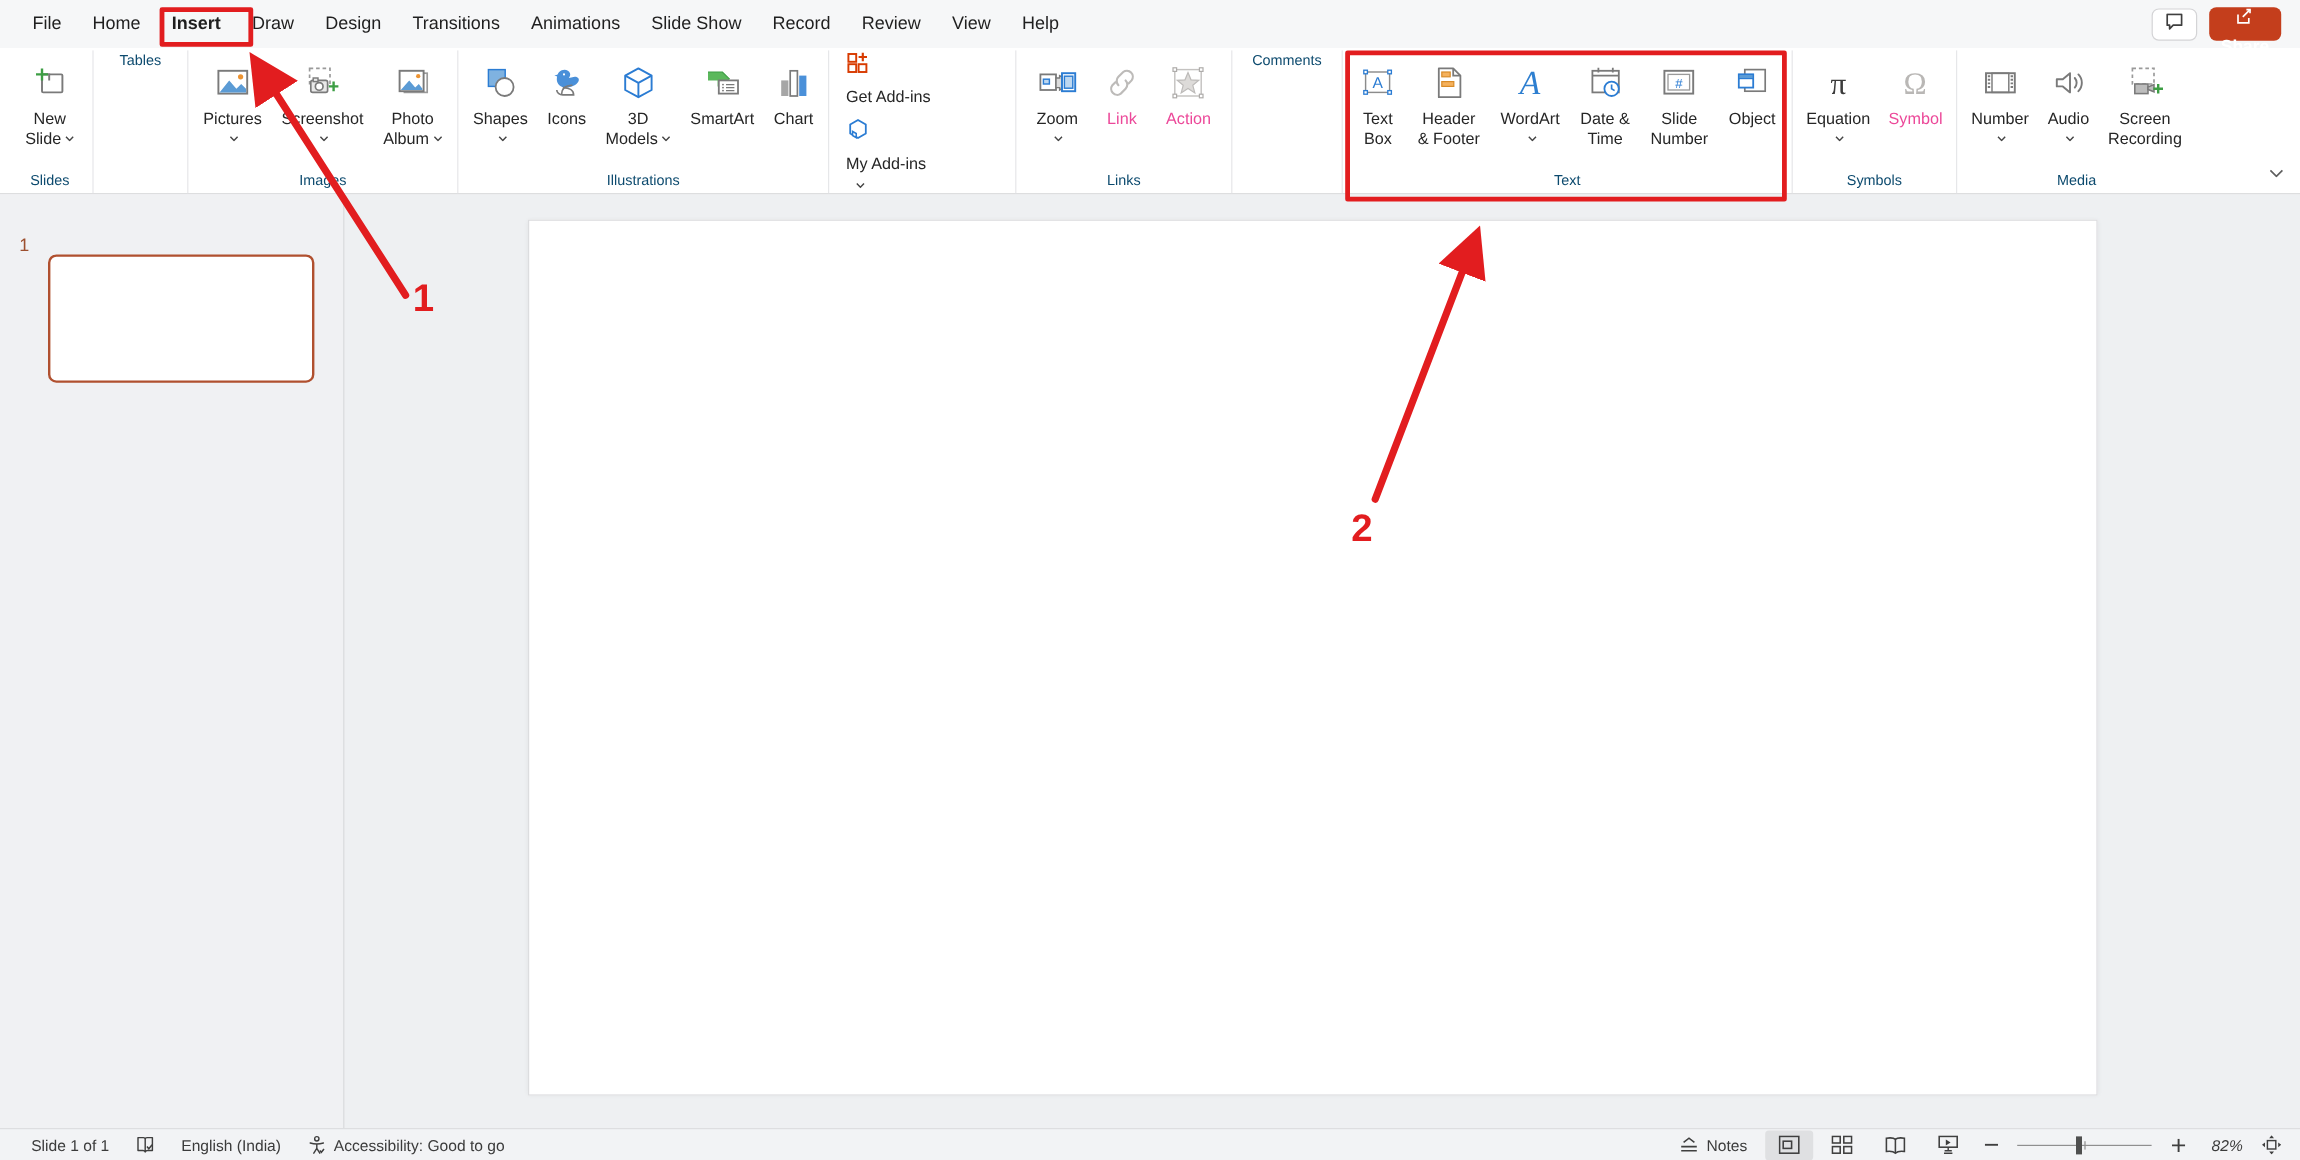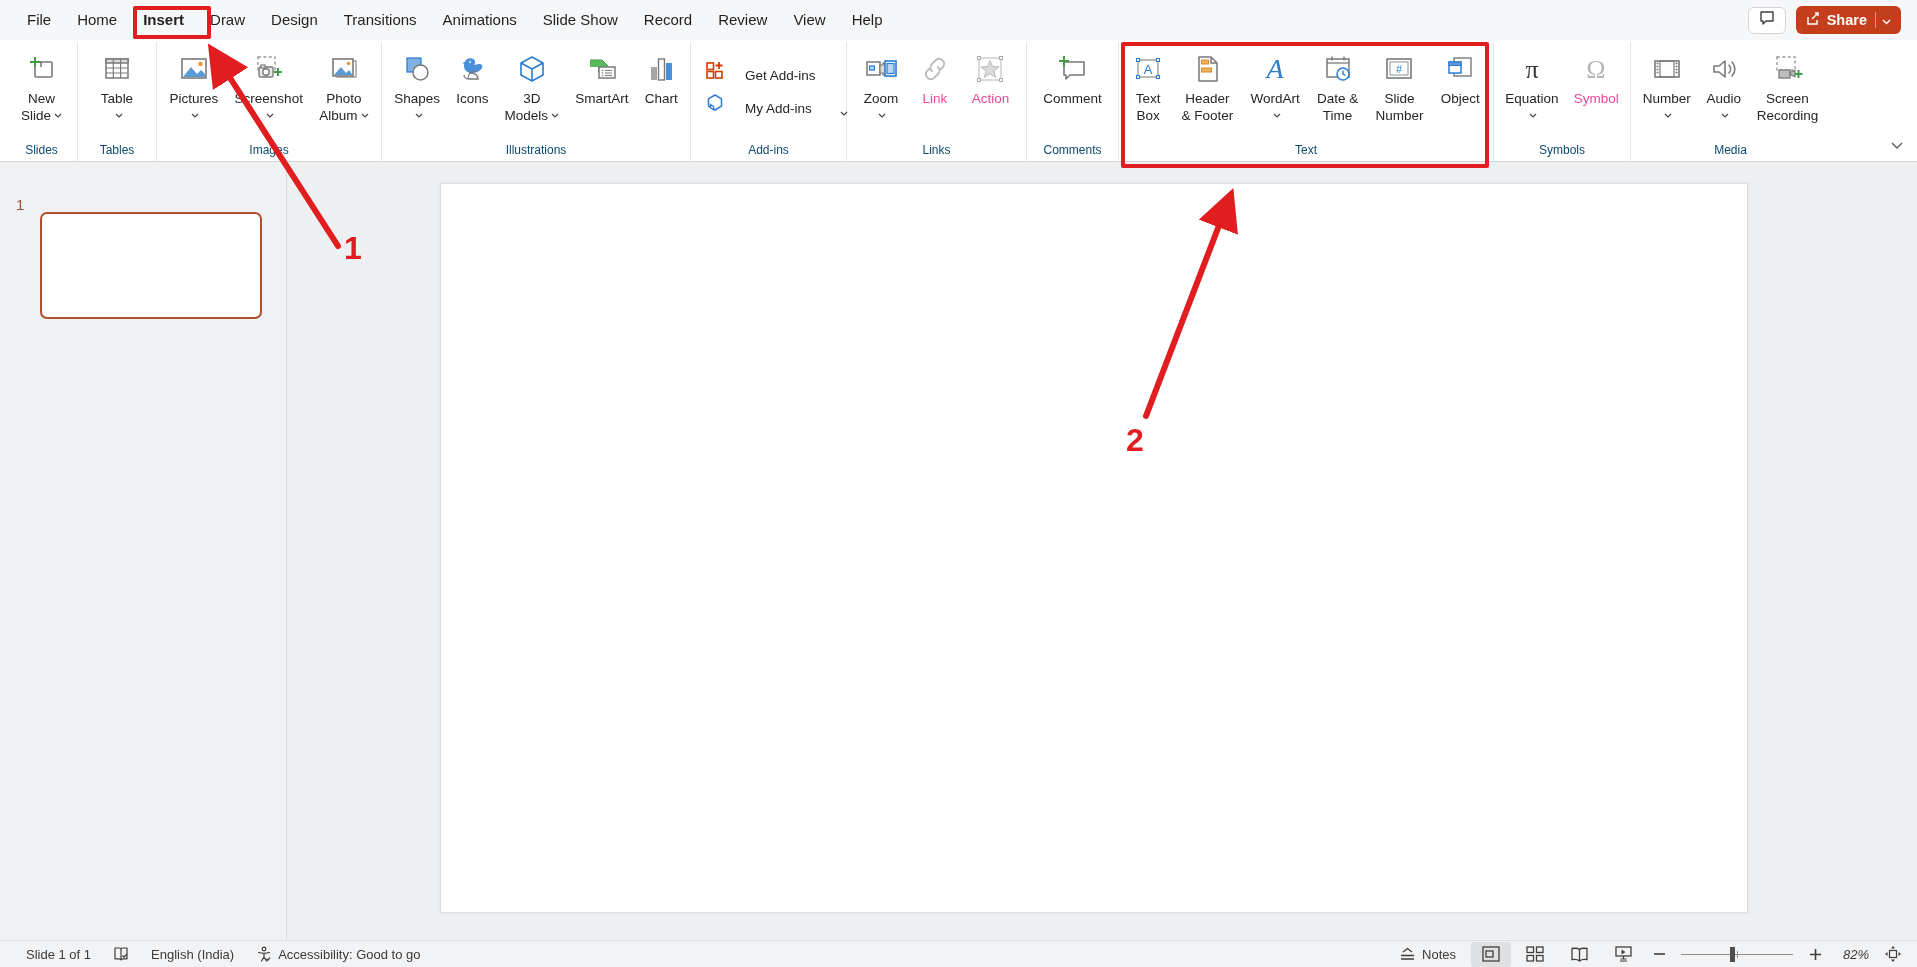--- a/index.html
+++ b/index.html
@@ -5,37 +5,37 @@
   * { box-sizing: border-box; margin: 0; padding: 0; }
   html,body { width:1917px; height:967px; overflow:hidden; }
   body { font-family:"Liberation Sans", sans-serif; background:#eef0f2; position:relative; color:#222; }
 
   
   .menubar { height:40px; background:#f6f7f8; display:flex; align-items:center; padding-left:14px; }
   .menu-tab { padding:0 13px; font-size:15px; color:#1f1f1f; height:40px; line-height:40px; cursor:pointer; white-space:nowrap; }
   .menu-tab.active { font-weight:700; }
   .titlebar-right { margin-left:auto; display:flex; align-items:center; gap:10px; padding-right:16px; }
   .comment-btn { width:38px; height:27px; background:#fff; border:1px solid #d4d4d6; border-radius:6px; display:flex; align-items:center; justify-content:center; cursor:pointer; }
-  .share-btn { height:28px; background:#c43e1c; color:#fff; border-radius:6px; display:flex; align-items:center; gap:6px; padding:0 10px; font-size:14.5px; font-weight:600; cursor:pointer; }
+  .share-btn { height:28px; background:#c43e1c; color:#fff; border-radius:6px; display:flex; align-items:center; gap:6px; padding:0 10px; font-size:14.5px; font-weight:600; cursor:pointer;flex-direction:column; }
   .share-divider { width:1px; height:16px; background:rgba(255,255,255,.45); margin-left:2px; }
 
   
   .ribbon { height:122px; background:#fff; border-bottom:1px solid #d5d6d8; display:flex; align-items:stretch; padding:2px 0 0 6px; position:relative; }
   .rgroup { display:flex; flex-direction:column; border-right:1px solid #e6e7e9; }
   .rgroup-buttons { flex:1; display:flex; align-items:flex-start; justify-content:space-evenly; padding-top:4px; }
   .rgroup-name { font-size:12px; color:#0c4a6e; text-align:center; padding:1px 4px 4px; white-space:nowrap; }
   .rbtn { display:flex; flex-direction:column; align-items:center; padding:5px 4px 0; border-radius:4px; cursor:pointer; }
   .rbtn .ricon { height:36px; display:flex; align-items:center; justify-content:center; }
   .rlabel { font-size:13.5px; color:#262626; text-align:center; line-height:17px; margin-top:3px; }
   .rlabel .l2 { display:flex; align-items:center; justify-content:center; gap:3px; min-height:16px; }
   .rbtn.disabled .rlabel { color:#ec4899; }
   .chev svg { display:block; }
   
   .addins-col { flex:1; display:flex; flex-direction:column; justify-content:center; gap:10px; padding:0 14px 8px; }
-  .addin-row { display:flex; align-items:flex-end; gap:20px; font-size:13.5px; color:#262626; cursor:pointer; white-space:nowrap; }
+  .addin-row { display:flex; align-items:flex-start; gap:8px; font-size:13.5px; color:#262626; cursor:pointer; white-space:nowrap;flex-direction:column; }
   .ribbon-collapse { position:absolute; right:14px; bottom:8px; cursor:pointer; }
 
   
   .workspace { position:absolute; top:162px; left:0; right:0; bottom:27px; background:#eef0f2; }
   .slide-panel { position:absolute; left:0; top:0; bottom:0; width:287px; background:#f0f1f3; border-right:1px solid #d9dadc; }
   .thumb-num { position:absolute; left:16px; top:34px; font-size:15px; color:#9c4f2e; }
   .slide-thumb { position:absolute; left:40px; top:50px; width:222px; height:107px; background:#fff; border:2px solid #b0502f; border-radius:7px; cursor:pointer; }
   .slide-canvas { position:absolute; left:440px; top:21px; width:1308px; height:730px; background:#fff; border:1px solid #dcdddf; box-shadow:0 0 4px rgba(0,0,0,.06); }
 
   
@@ -121,41 +121,20 @@
                 </svg>
               </span>
             </span>
         </span>
       </div>
     </div>
     <div class="rgroup-name">Slides</div>
   </div>
 
   <div class="rgroup" style="width:79px">
-    <div class="rgroup-buttons">
-      <div class="rbtn">
-        <span class="ricon">
-          <svg width="30" height="30" viewBox="0 0 30 30">
-              <rect x="4" y="5" width="22" height="19" fill="#fff" stroke="#7a7a7a" stroke-width="1.5"></rect>
-              <rect x="4" y="5" width="22" height="4" fill="#d9d9d9" stroke="#7a7a7a" stroke-width="1.5"></rect>
-              <path d="M11.3 5v19M18.6 5v19M4 14h22M4 19h22" stroke="#7a7a7a" stroke-width="1.2"></path>
-            </svg>
-        </span>
-        <span class="rlabel"><span>Table</span>
-          <span class="l2">
-              <span></span>
-              <span class="chev">
-                <svg width="8" height="5" viewBox="0 0 8 5">
-                  <polyline points="1,1 4,4 7,1" fill="none" stroke="#444" stroke-width="1.2"></polyline>
-                </svg>
-              </span>
-            </span>
-        </span>
-      </div>
-    </div>
     <div class="rgroup-name">Tables</div>
   </div>
 
   <div class="rgroup" style="width:225px">
     <div class="rgroup-buttons">
       <div class="rbtn">
         <span class="ricon">
           <svg width="32" height="32" viewBox="0 0 32 32">
               <rect x="4" y="6" width="24" height="19" fill="#fff" stroke="#7a7a7a" stroke-width="1.6"></rect>
               <path d="M5 24l8-10 6 7 4-4 4 4v3z" fill="#5b9bd5"></path>
@@ -370,31 +349,20 @@
               <path d="M16 6.5l2.5 6 6.5.4-5 4.2 1.7 6.4L16 19.8l-5.7 3.7 1.7-6.4-5-4.2 6.5-.4z" fill="#dddbd9" stroke="#bdbbb9" stroke-width="1"></path>
             </svg>
         </span>
         <span class="rlabel"><span>Action</span><span class="l2"></span></span>
       </div>
     </div>
     <div class="rgroup-name">Links</div>
   </div>
 
   <div class="rgroup" style="width:92px">
-    <div class="rgroup-buttons">
-      <div class="rbtn">
-        <span class="ricon">
-          <svg width="34" height="32" viewBox="0 0 34 32">
-              <path d="M9 9h20v13H15l-4 4v-4H9z" fill="#fff" stroke="#7a7a7a" stroke-width="1.6" stroke-linejoin="round"></path>
-              <path d="M9 3v10M4 8h10" stroke="#3d9e44" stroke-width="2"></path>
-            </svg>
-        </span>
-        <span class="rlabel"><span>Comment</span><span class="l2"></span></span>
-      </div>
-    </div>
     <div class="rgroup-name">Comments</div>
   </div>
 
   <div class="rgroup" style="width:375px">
     <div class="rgroup-buttons">
       <div class="rbtn">
         <span class="ricon">
           <svg width="32" height="30" viewBox="0 0 32 30">
               <rect x="6" y="6" width="20" height="17" fill="#fff" stroke="#8c8c8c" stroke-width="1.2"></rect>
               <rect x="4.5" y="4.5" width="3" height="3" fill="#fff" stroke="#2b7cd3" stroke-width="1.1"></rect>

